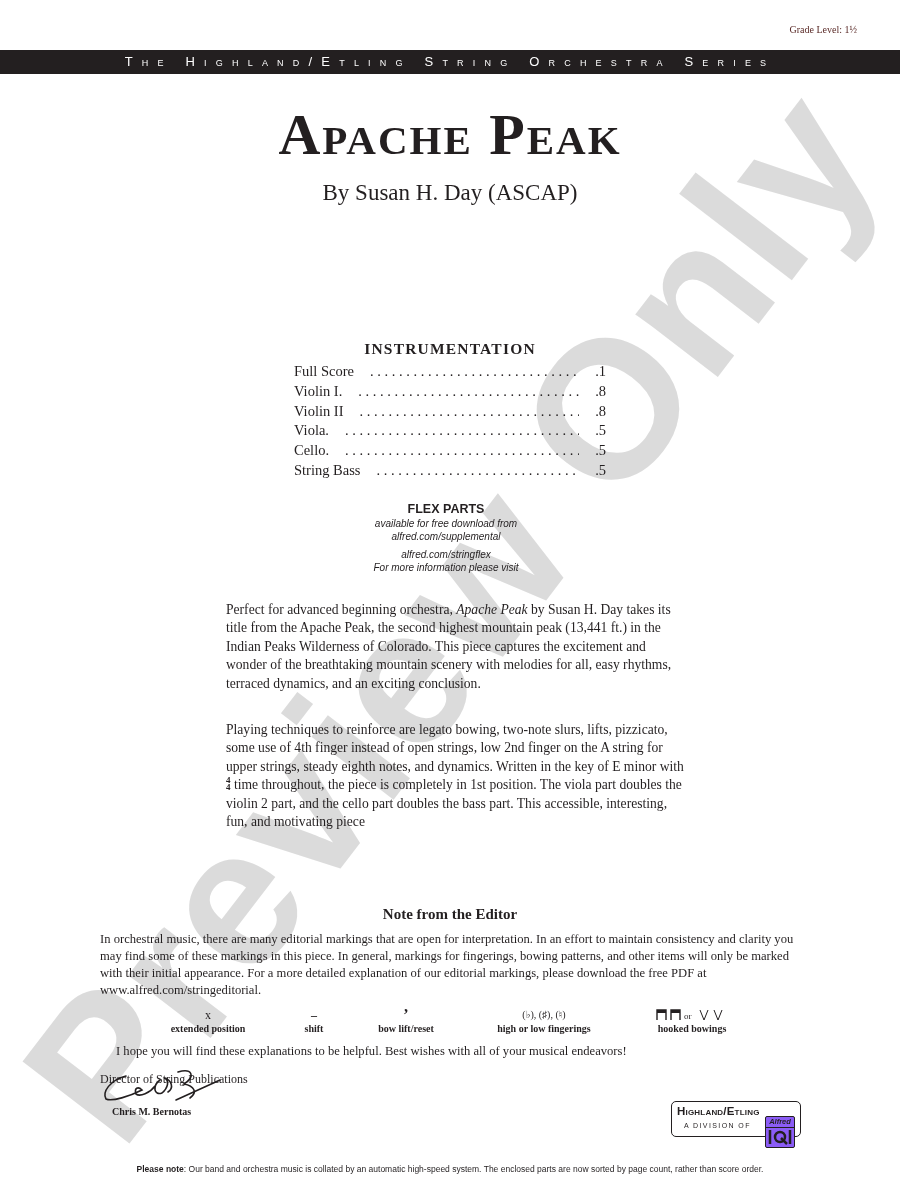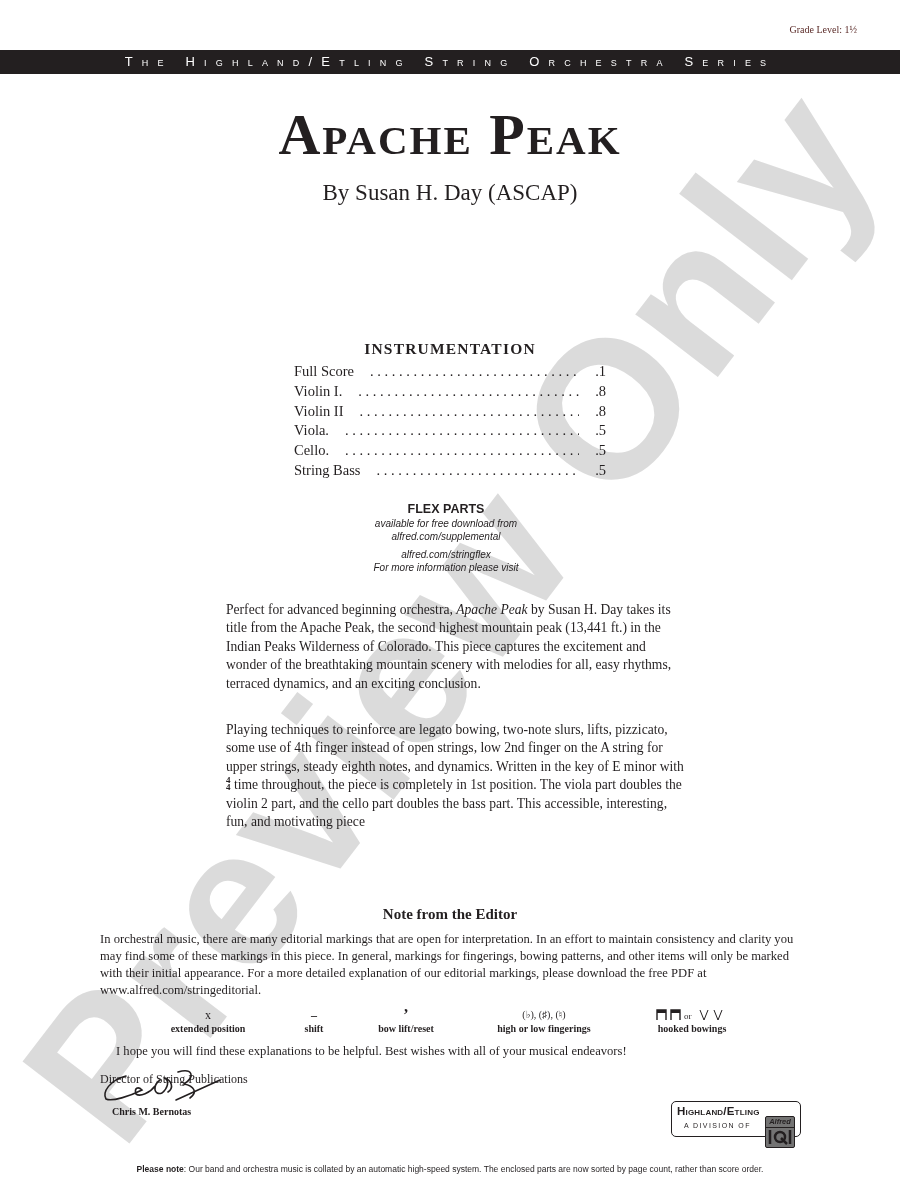--- a/index.html
+++ b/index.html
@@ -50,21 +50,21 @@
 
     .closing { position: absolute; top: 1044px; left: 116px; font-size: 12.6px; }
     .signature { position: absolute; top: 1066px; left: 100px; width: 140px; height: 40px; }
     .sig-name { position: absolute; top: 1106px; left: 112px; font-size: 10px; font-weight: bold; }
     .sig-title { position: absolute; top: 1072px; left: 100px; font-size: 12px; }
 
     .logo { position: absolute; top: 1101px; left: 671px; width: 128px; height: 34px; border: 1.5px solid #231f20;
             border-radius: 5px; font-family: "Liberation Sans", "DejaVu Sans", sans-serif; }
     .logo .l1 { position: absolute; top: 3px; left: 5px; font-size: 11.5px; font-variant: small-caps; font-weight: bold; letter-spacing: 0.2px; }
     .logo .l2 { position: absolute; top: 20px; left: 12px; font-size: 7px; letter-spacing: 1.4px; }
-    .logo .alfred { position: absolute; top: 14px; left: 93px; width: 28px; height: 30px; background: #737373;
+    .logo .alfred { position: absolute; top: 14px; left: 93px; width: 28px; height: 30px; background: #8b5cf6;
                     border: 1.5px solid #231f20; border-radius: 2px; }
     .logo .alfred .atext { font-size: 7.5px; font-weight: bold; font-style: italic; text-align: center; line-height: 10px; border-bottom: 1px solid #231f20; }
 
     .footer-note { position: absolute; top: 1164px; left: 0; width: 900px; text-align: center;
                    font-family: "Liberation Sans", "DejaVu Sans", sans-serif; font-size: 8.5px; color: #231f20; }
     .footer-note b { font-weight: bold; }
 
     .watermark { position: absolute; left: 450px; top: 615px; transform: translate(-50%, -50%) rotate(-52.5deg);
                  font-family: "Liberation Sans", "DejaVu Sans", sans-serif; font-weight: bold; font-size: 196px;
                  color: rgba(190,190,190,0.55); white-space: nowrap; letter-spacing: 2px; pointer-events: none; z-index: 0; }

